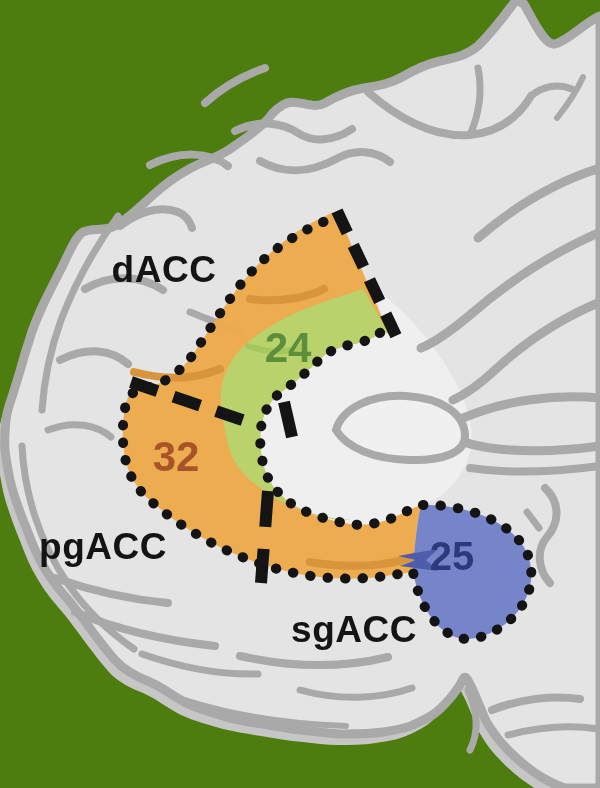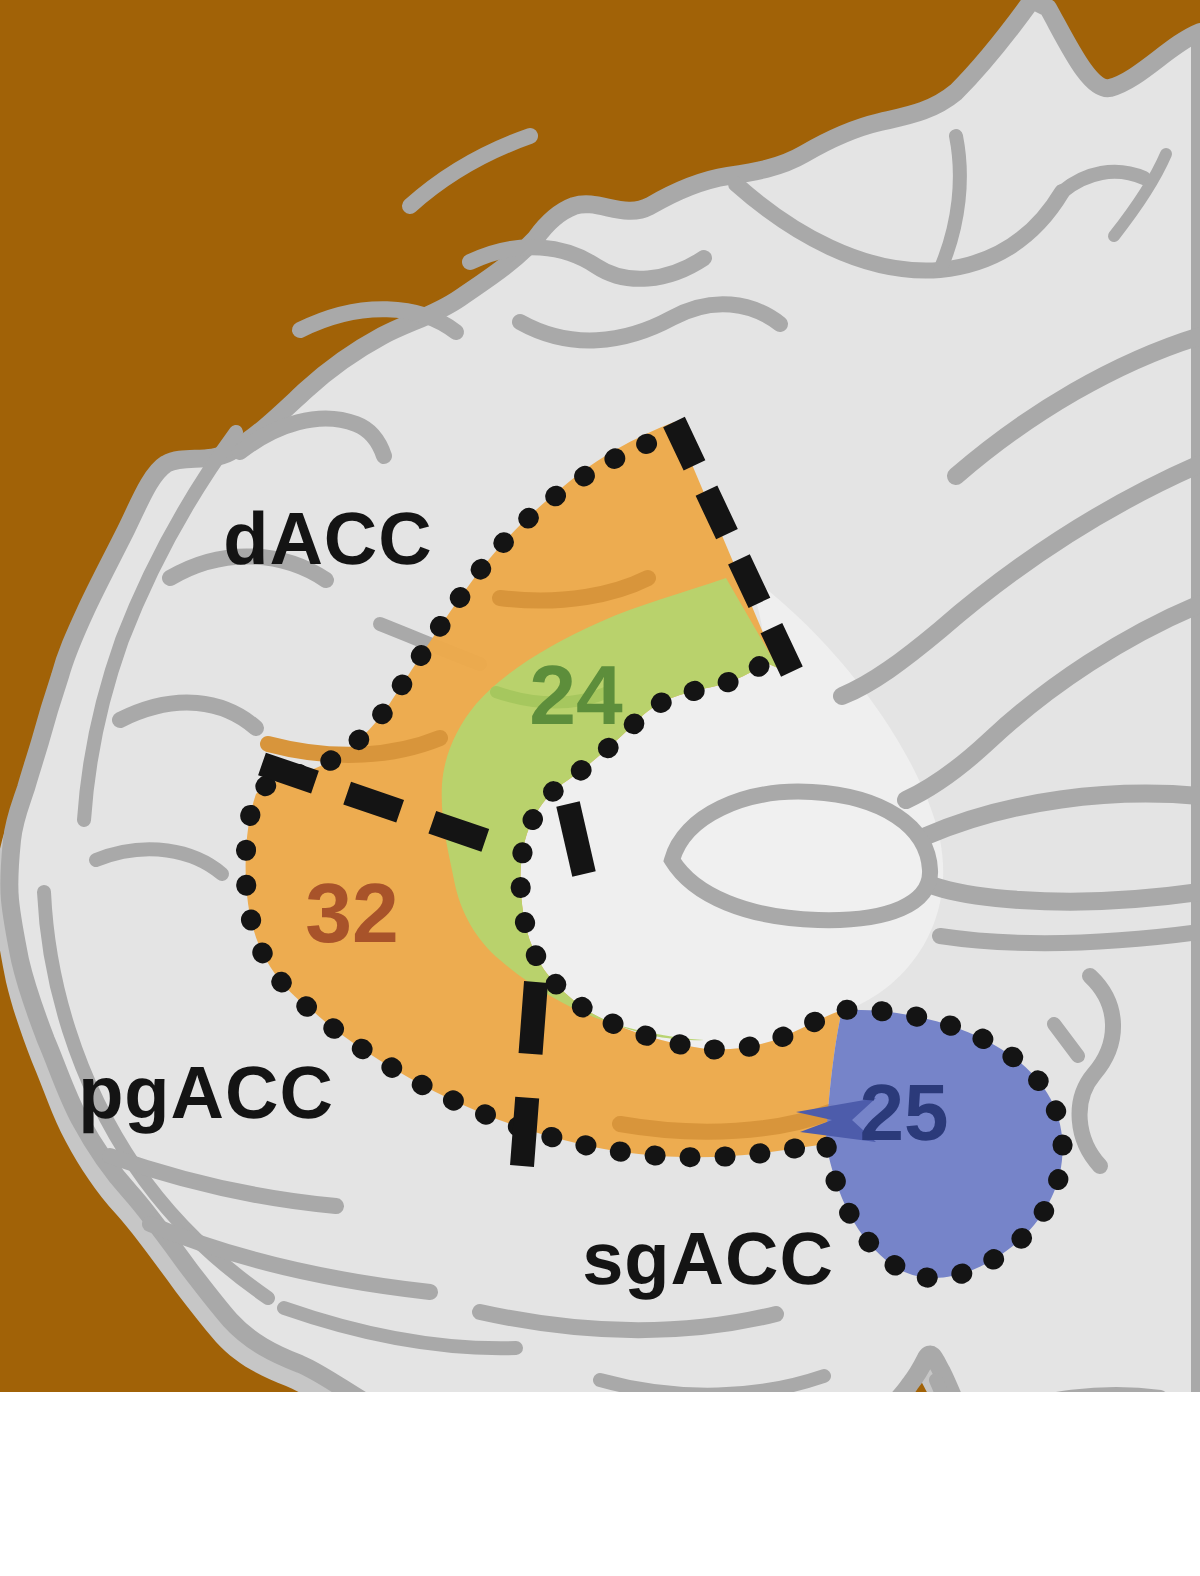--- a/index.html
+++ b/index.html
@@ -1,16 +1,16 @@
 <!DOCTYPE html>
 <html><head>
 <meta charset="utf-8">
 <style>
   html,body{margin:0;padding:0;background:#fff;}
-  .stage{position:relative;width:600px;height:696px;background:#a16207;overflow:hidden;
+  .stage{position:relative;width:600px;height:788px;background:#4d7c0f;overflow:hidden;
          font-family:"Liberation Sans",sans-serif;}
   svg{display:block;}
   .lbl{font-family:"Liberation Sans",sans-serif;font-weight:bold;}
   .lbl-big{font-size:37px;letter-spacing:0.5px;}
   .lbl-num{font-size:42px;}
 </style>
 </head>
 <body>
 
 <div class="stage">

